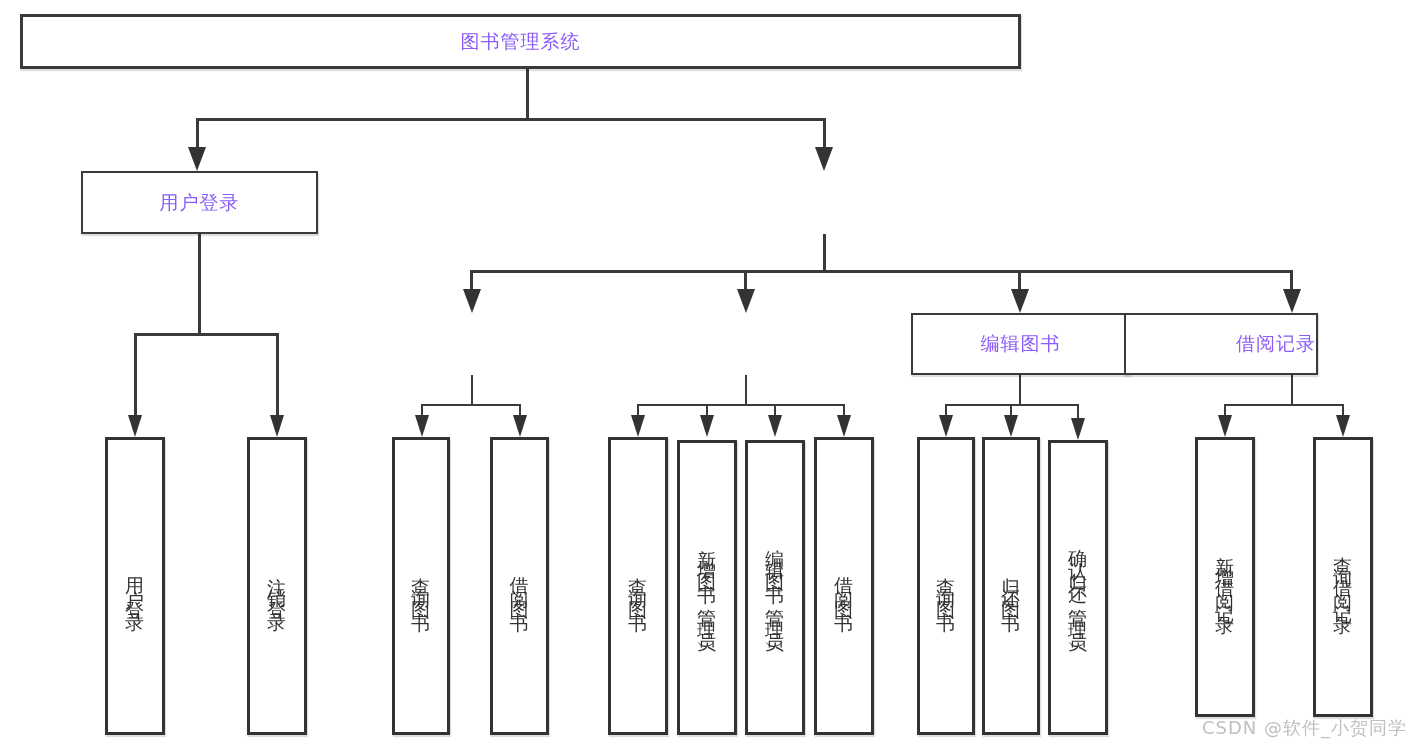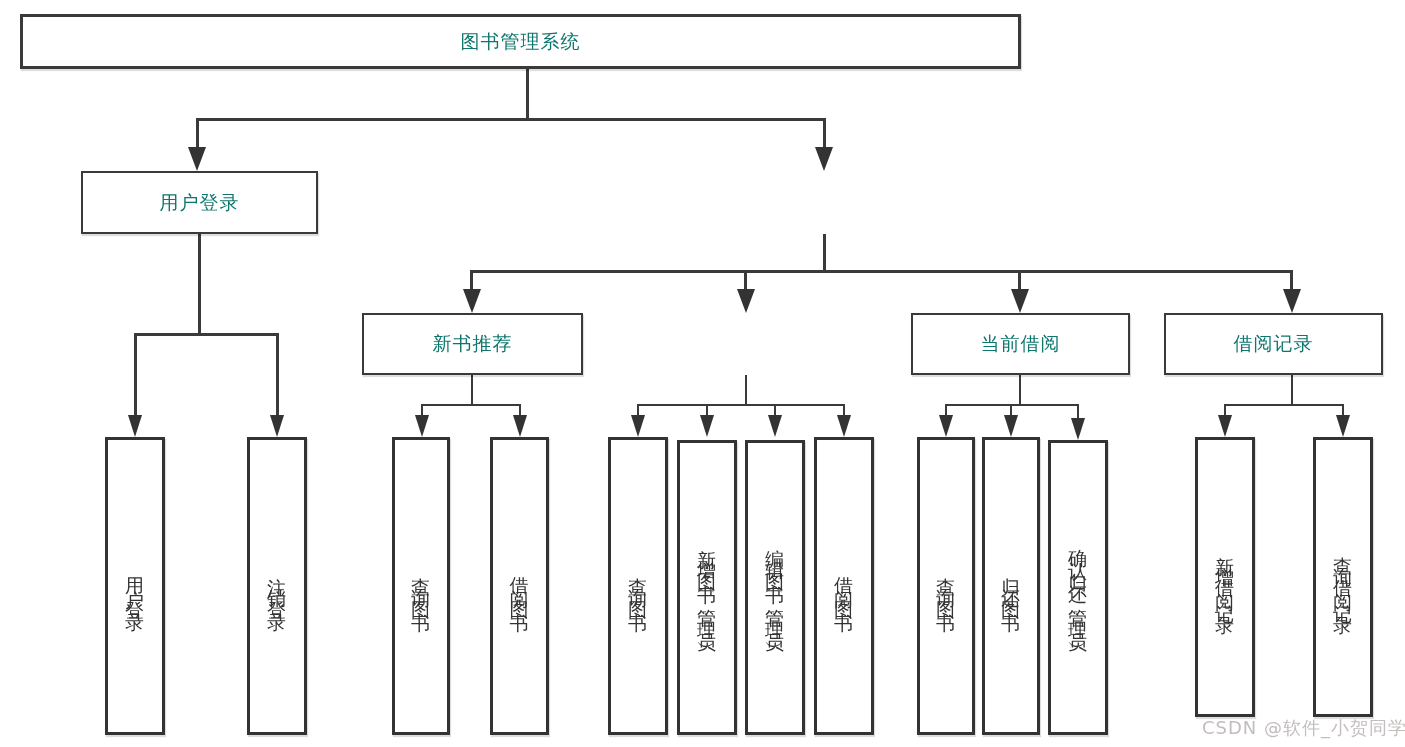--- a/index.html
+++ b/index.html
@@ -15,21 +15,21 @@
   
   .hbox {
     position: absolute;
     background: #ffffff;
     border: 2px solid #3a3a3a;
     box-shadow: 1px 2px 1px rgba(0,0,0,0.13);
     display: flex;
     align-items: center;
     justify-content: center;
     font-size: 19px;
-    color: #0f766e;
+    color: #8b5cf6;
     z-index: 3;
     letter-spacing: 1px;
   }
   .hbox.title { border-width: 3px; }
   
   .vbox {
     position: absolute;
     background: #ffffff;
     border: 3px solid #333333;
     box-shadow: 1px 2px 1px rgba(0,0,0,0.13);
@@ -84,27 +84,24 @@
 <div class="canvas">
 
   <div class="hbox title" style="left:20px;top:14px;width:1001px;height:55px;">
     <span>图书管理系统</span>
   </div>
 
   <div class="hbox" style="left:81px;top:171px;width:237px;height:63px;">
     <span>用户登录</span>
   </div>
 
-  <div class="hbox" style="left:362px;top:313px;width:221px;height:62px;">
-    <span>新书推荐</span>
-  </div>
   <div class="hbox" style="left:911px;top:313px;width:219px;height:62px;">
-    <span>当前借阅</span>
-  </div>
-  <div class="hbox" style="left:1164px;top:313px;width:219px;height:62px;">
+    <span>编辑图书</span>
+  </div>
+  <div class="hbox" style="left:1124px;top:313px;width:194px;height:62px;justify-content:flex-end;">
     <span>借阅记录</span>
   </div>
 
   <div class="vbox" style="left:105px;top:437px;width:60px;height:298px;">
     <span class="vtext">用户登录</span>
   </div>
   <div class="vbox" style="left:247px;top:437px;width:60px;height:298px;">
     <span class="vtext">注销登录</span>
   </div>
 

